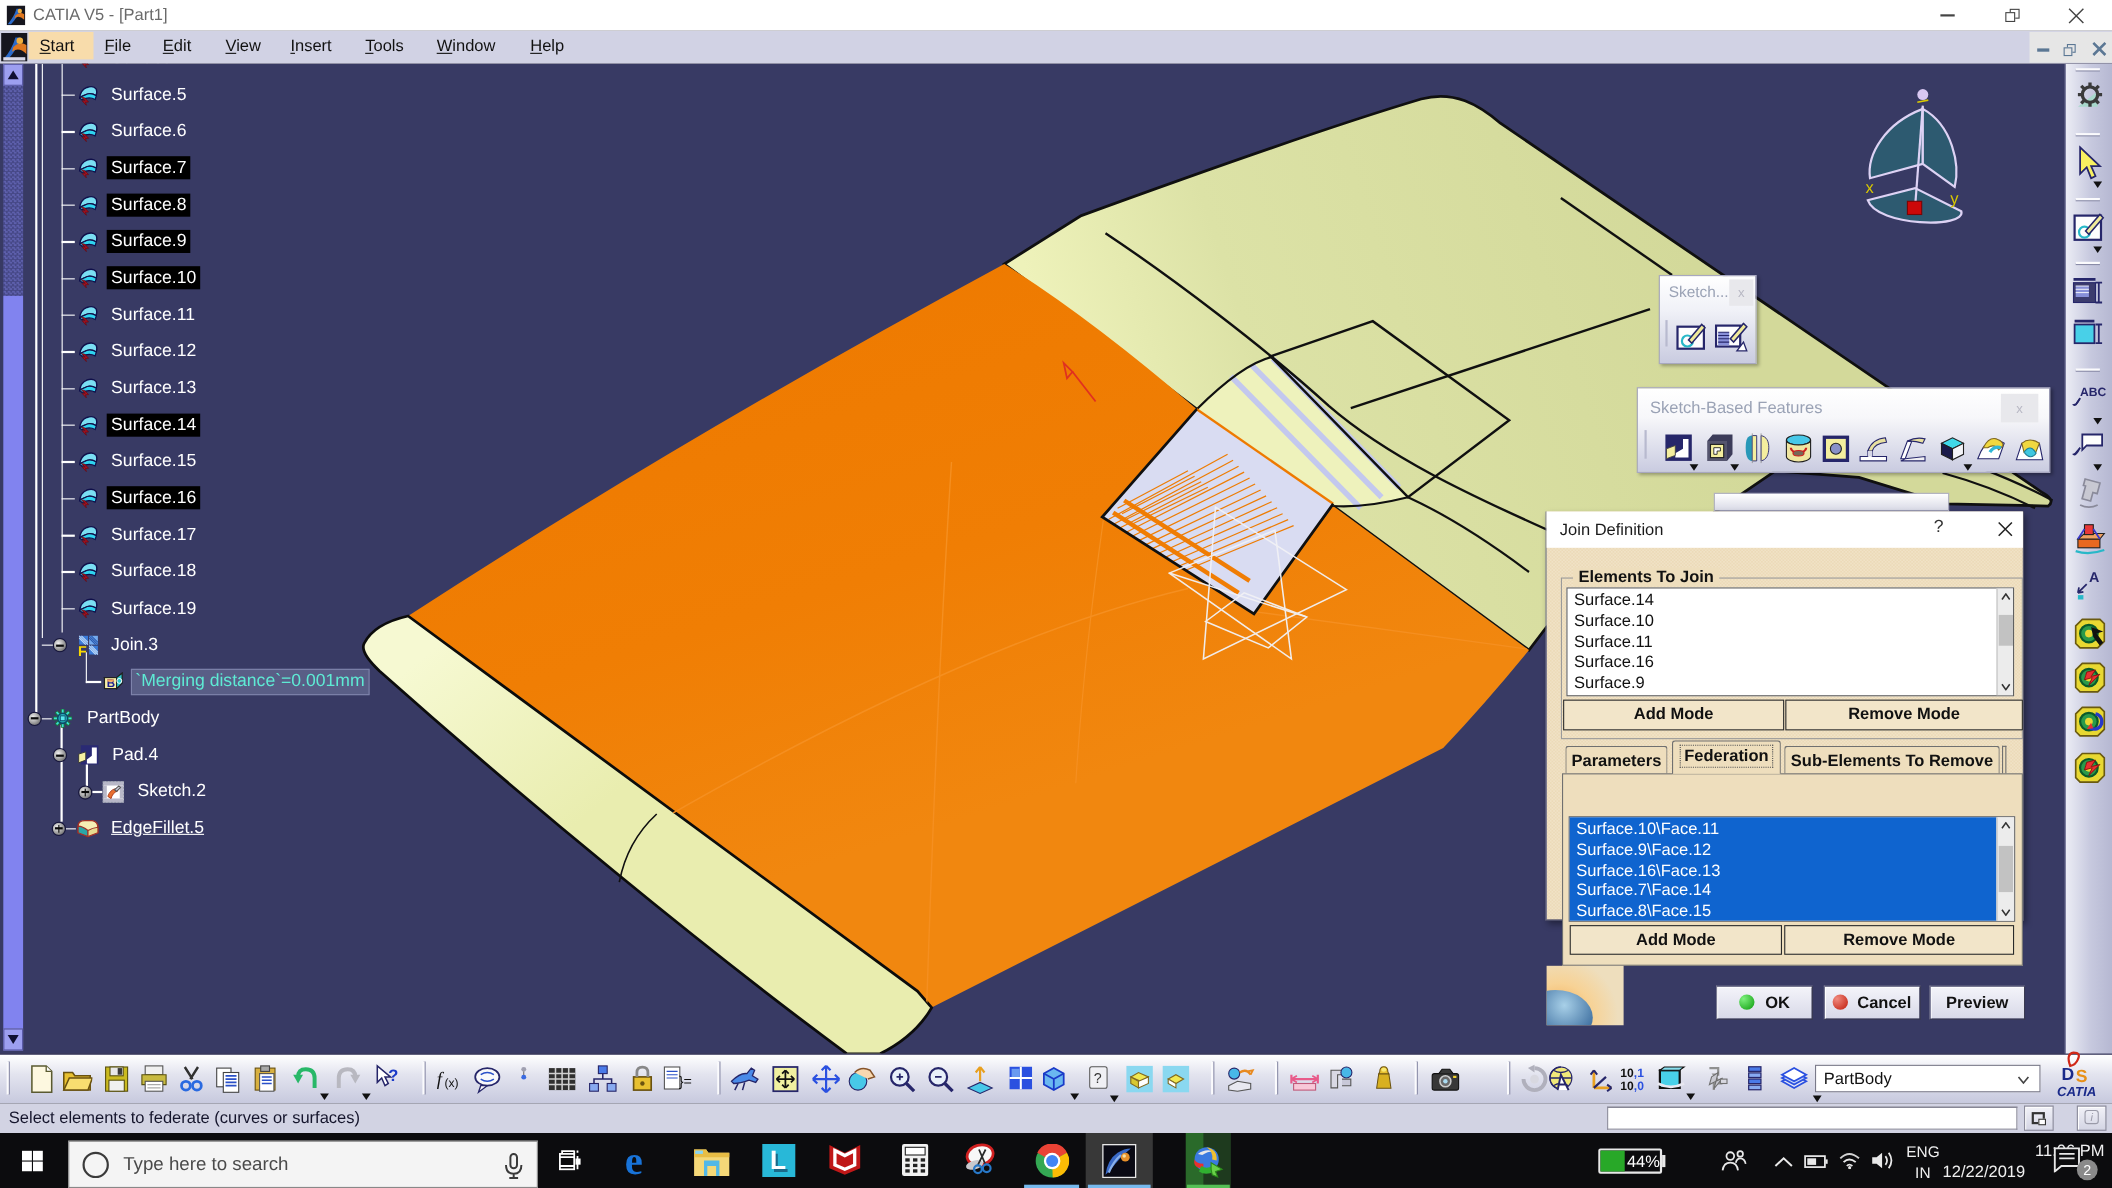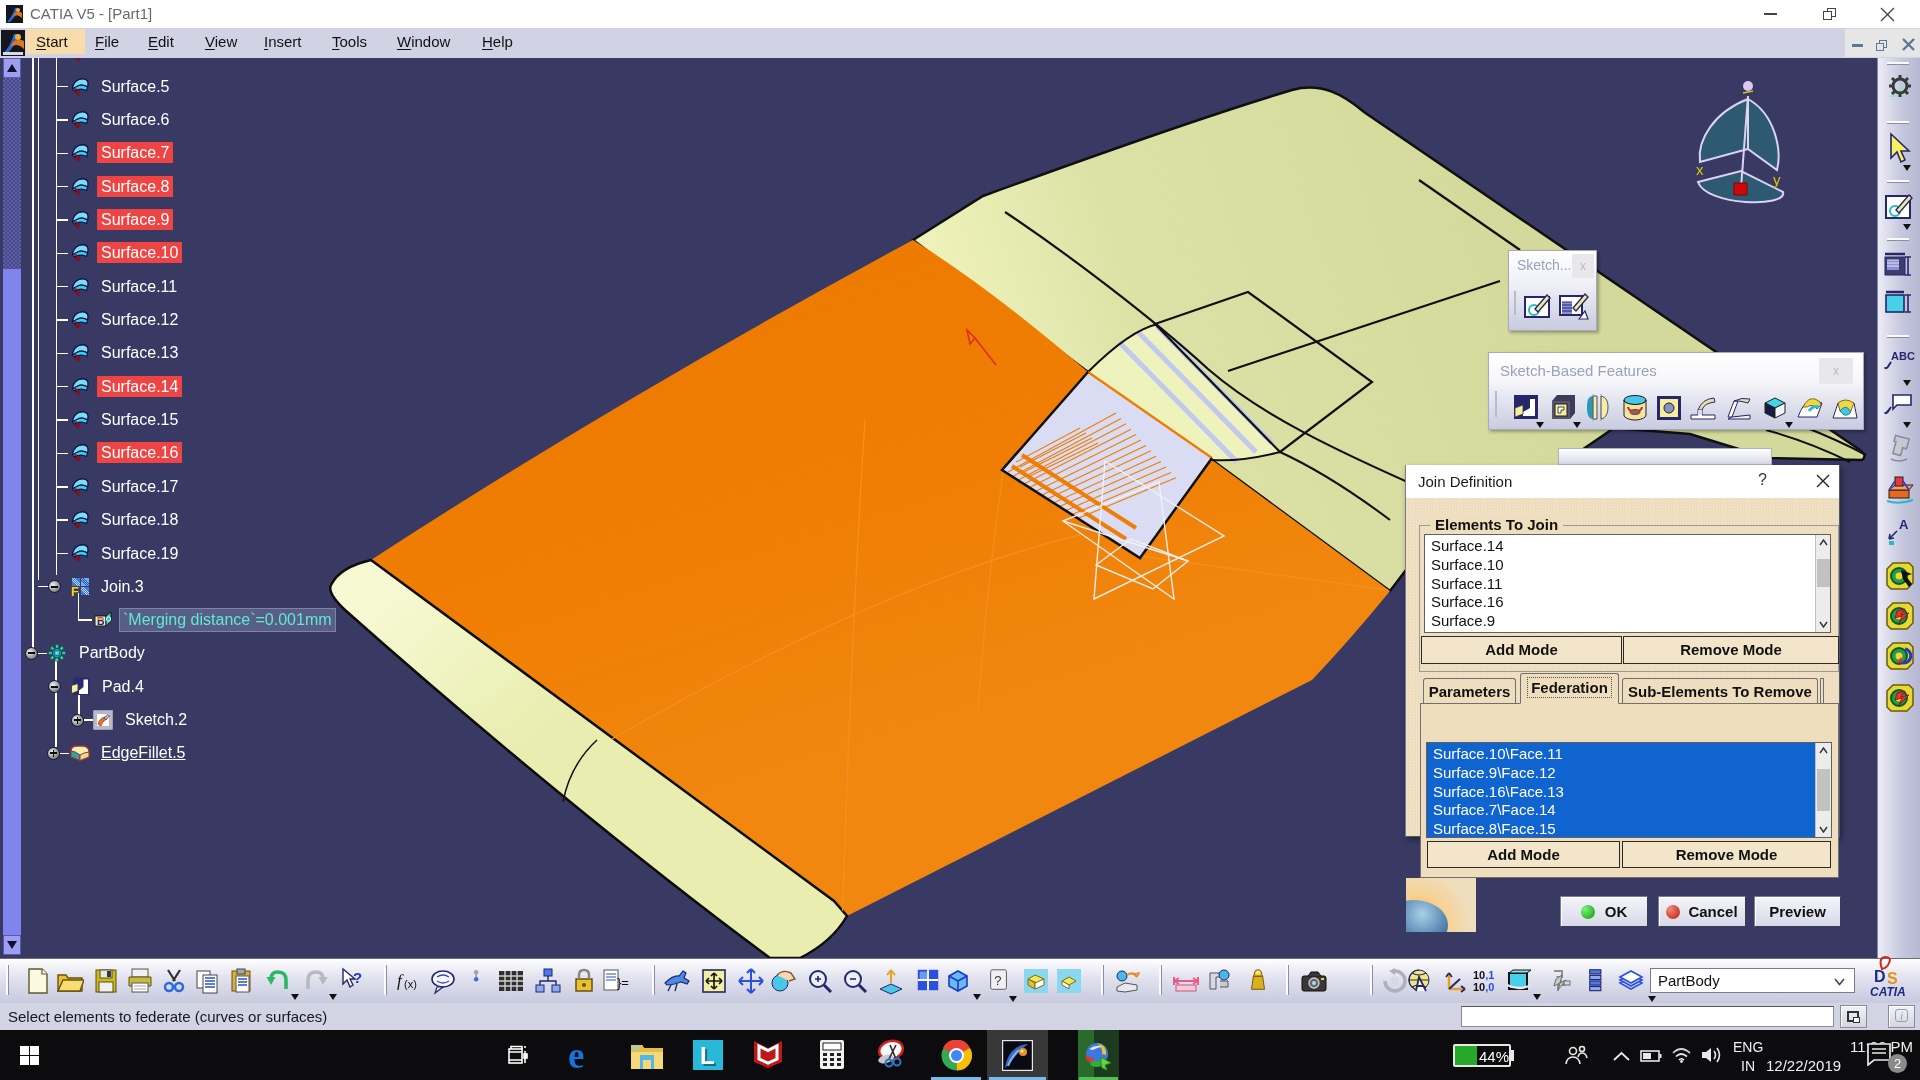--- a/index.html
+++ b/index.html
@@ -3,21 +3,21 @@
 *{margin:0;padding:0;box-sizing:border-box}
 html,body{width:1920px;height:1080px;overflow:hidden;font-family:"Liberation Sans",sans-serif;background:#000}
 .abs{position:absolute}
 #titlebar{position:absolute;left:0;top:0;width:1920px;height:28px;background:#fff}
 #menubar{position:absolute;left:0;top:28px;width:1920px;height:30px;background:#d1d2e4}
 .mitem{position:absolute;top:33px;font-size:15px;color:#111}
 .mitem u{text-underline-offset:2px}
 #viewport{position:absolute;left:0;top:58px;width:1920px;height:900px;background:#383a64;overflow:hidden}
 .tln{position:absolute;background:#fff}
 .tlabel{position:absolute;color:#fff;font-size:16px;white-space:nowrap;line-height:21px;height:21px}
-.tlabel.hl{background:#ef4444;padding:0 4px}
+.tlabel.hl{background:#000000;padding:0 4px}
 .nodec{position:absolute;width:13px;height:13px;border-radius:50%;background:radial-gradient(circle at 4px 4px,#f2f2f2,#9a9a9a 55%,#4e4e4e);border:1px solid #16163a}
 .nodec i{position:absolute;left:2px;top:4.7px;width:7px;height:1.8px;background:#0a0a0a}
 .nodec.plus b{position:absolute;left:4.7px;top:2px;width:1.8px;height:7px;background:#0a0a0a}
 #btb{position:absolute;left:0;top:958px;width:1920px;height:45px;background:linear-gradient(#ffffff,#e3e4ef 40%,#c7c9de);border-top:1px solid #6a6a8a}
 #statusbar{position:absolute;left:0;top:1003px;width:1920px;height:27px;background:#d2d3e3}
 #taskbar{position:absolute;left:0;top:1030px;width:1920px;height:50px;background:#0c0c0e}
 .beige-btn{position:absolute;background:#f2e5c9;border:1.5px solid #2a2a2a;color:#111;text-align:center;font-size:15px;font-weight:600}
 .wbtn{position:absolute;background:linear-gradient(#f4f4fa,#d8d9e8);border:1px solid #7a7a92;border-right-color:#3a3a50;border-bottom-color:#3a3a50;box-shadow:inset 1px 1px 0 #fff;color:#111;font-size:15px;font-weight:600;text-align:center}
 </style></head><body>
 
@@ -861,20 +861,28 @@
 </div>
 <div id="taskbar">
 <svg class="abs" style="left:20px;top:16px" width="19" height="19" viewBox="0 0 19 19">
       <g fill="#fff">
         <rect x="0" y="0" width="9" height="9"></rect>
         <rect x="10" y="0" width="9" height="9"></rect>
         <rect x="0" y="10" width="9" height="9"></rect>
         <rect x="10" y="10" width="9" height="9"></rect>
       </g>
     </svg>
+<div class="abs" style="left:62px;top:7px;width:427px;height:43px;background:#f4f4f4;border:1px solid #888">
+<div class="abs" style="left:12px;top:9px;width:24px;height:24px;border:2.5px solid #3a3a3a;border-radius:50%"></div>
+<div class="abs" style="left:49px;top:11px;font-size:17px;color:#4a4a4a">Type here to search</div>
+<svg class="abs" style="left:395px;top:9px" width="18" height="26" viewBox="0 0 18 26">
+        <rect x="6" y="2" width="6" height="13" rx="3" fill="none" stroke="#3a3a3a" stroke-width="1.8"></rect>
+        <path d="M2,12 q0,8 7,8 q7,0 7,-8 M9,20 L9,24 M5,24 h8" fill="none" stroke="#3a3a3a" stroke-width="1.8"></path>
+      </svg>
+</div>
 <svg class="abs" style="left:508px;top:15px" width="22" height="22" viewBox="0 0 22 22">
       <g fill="none" stroke="#fff" stroke-width="1.6">
         <rect x="1" y="4" width="13" height="14"></rect>
         <path d="M3,4 L3,1.5 L14,1.5 M14,4 L14,1 M17,3 L17,1 M1,7 h13 M1,15 h13"></path>
         <path d="M17,6 L17,18"></path>
         <rect x="16" y="9" width="3" height="4" fill="#fff"></rect>
       </g>
     </svg>
 <div class="abs" style="left:568px;top:4px;font-size:37px;font-weight:bold;color:#1873d8;font-family:'Liberation Serif',serif">e</div>
 <svg class="abs" style="left:630px;top:12px" width="34" height="28" viewBox="0 0 34 28">

